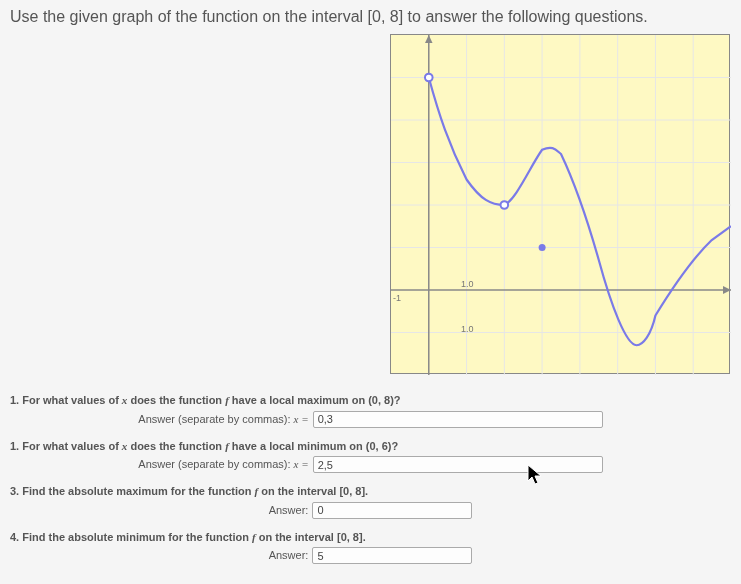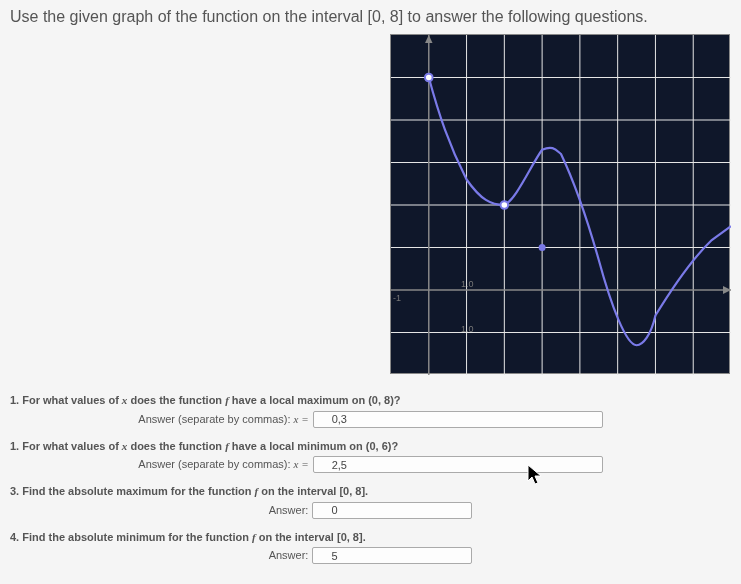--- a/index.html
+++ b/index.html
@@ -17,21 +17,21 @@
     font-size: 16px;
     color: #555;
     margin-bottom: 8px;
   }
   .graph-container {
     margin-left: 380px;
     margin-bottom: 18px;
   }
   .graph-frame {
     border: 1px solid #888;
-    background: #0f172a;
+    background: #fef9c3;
     width: 340px;
     height: 340px;
     position: relative;
   }
   .questions {
     font-size: 11px;
     color: #555;
     line-height: 1.5;
   }
   .q-item { margin-bottom: 10px; }
@@ -40,21 +40,21 @@
     display: flex;
     align-items: center;
     gap: 4px;
     justify-content: center;
   }
   .answer-row label { white-space: nowrap; }
   input[type="text"] {
     font-family: Arial, sans-serif;
     font-size: 11px;
     color: #444;
-    padding: 1px 18px;
+    padding: 1px 4px;
     border: 1px solid #aaa;
     border-radius: 2px;
     background: #fdfdfd;
     height: 17px;
   }
   .wide { width: 290px; }
   .narrow { width: 160px; }
   .math-i { font-style: italic; font-family: 'Times New Roman', serif; }
   .math-f { font-style: italic; font-family: 'Times New Roman', serif; }
   .cursor {

